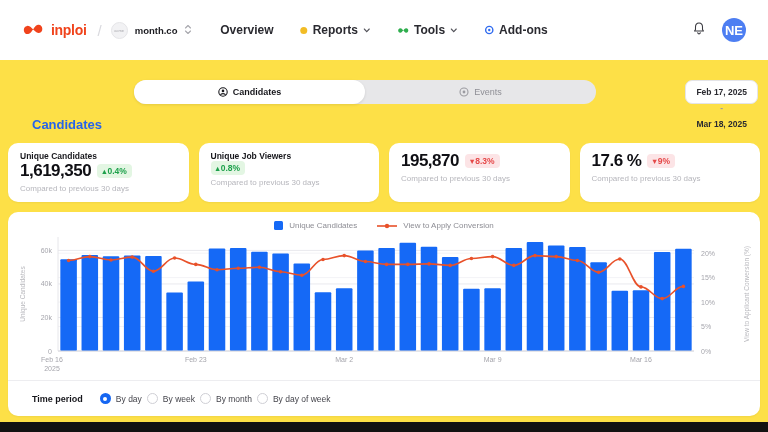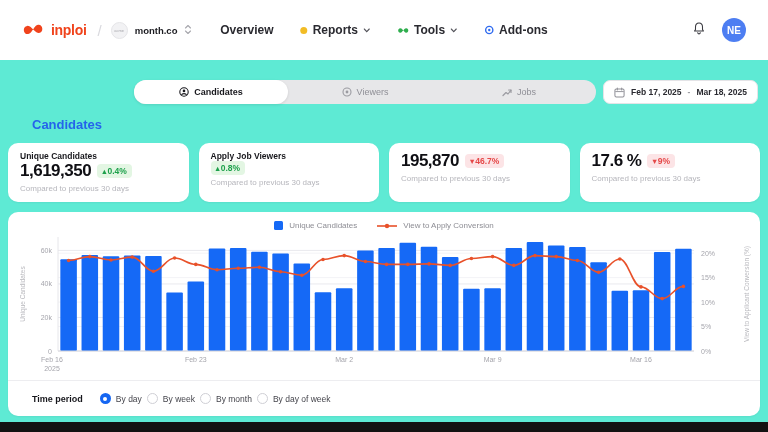--- a/index.html
+++ b/index.html
@@ -11,29 +11,29 @@
   .brand { display:flex; align-items:center; gap:7px; }
   .brand-word { font-size:14px; font-weight:800; color:#f0431c; letter-spacing:-0.3px; }
   .brand-slash { color:#d9d9de; font-size:15px; margin:0 9px 0 11px; font-weight:300; }
   .org { display:flex; align-items:center; gap:7px; cursor:pointer; }
   .org-avatar { width:17px; height:17px; border-radius:50%; background:#f2f2f4; border:1px solid #e5e5e8; color:#a7a7ad; font-size:4px; display:flex; align-items:center; justify-content:center; }
   .org-name { font-size:9.5px; font-weight:700; color:#1b1b20; }
   .nav-links { position:absolute; left:50%; transform:translateX(-50%); display:flex; align-items:center; gap:27px; }
   .nav-item { display:flex; align-items:center; gap:5px; font-size:12px; font-weight:600; color:#2a2a30; cursor:pointer; }
   .dot { width:7px; height:7px; border-radius:50%; }
   .nav-right { margin-left:auto; display:flex; align-items:center; gap:16px; }
-  .avatar { width:24px; height:24px; border-radius:50%; background:#4d7ef2; color:#fff; font-size:10px; font-weight:700; display:flex; align-items:center; justify-content:center; }
+  .avatar { width:24px; height:24px; border-radius:50%; background:#4d7ef2; color:#fff; font-size:13px; font-weight:700; display:flex; align-items:center; justify-content:center; }
 
   
-  .content { flex:1 1 auto; background:#5eead4; position:relative; }
+  .content { flex:1 1 auto; background:#fde047; position:relative; }
   .tabrow { position:relative; height:24px; margin-top:20px; }
   .segmented { position:absolute; left:calc(50% - 19px); transform:translateX(-50%); width:462px; height:24px; background:#e7e7e9; border-radius:12px; display:flex; align-items:center; }
   .seg-tab { flex:1; height:24px; display:flex; align-items:center; justify-content:center; gap:5px; font-size:9px; color:#8f8f96; cursor:pointer; border-radius:12px; }
   .seg-tab[data-active="true"] { background:#fff; color:#17171c; font-weight:700; box-shadow:0 1px 3px rgba(0,0,0,.10); }
-  .daterange { position:absolute; right:10px; top:0; height:24px; background:#fff; border:1px solid #e4e4e7; border-radius:7px; display:flex; align-items:center; gap:6px; padding:0 10px; font-size:8.5px; font-weight:600; color:#2a2a30; cursor:pointer; }
+  .daterange { position:absolute; right:10px; top:0; height:24px; background:#fff; border:1px solid #e4e4e7; border-radius:7px; display:flex; align-items:center; gap:6px; padding:0 10px; font-size:8.5px; font-weight:600; color:#2a2a30; cursor:pointer;flex-direction:column; }
   .dr-sep { color:#9a9aa0; }
 
   .page-title { margin:13px 0 0 32px; font-size:13px; font-weight:800; color:#2563eb; }
 
   .stats { display:grid; grid-template-columns:repeat(4,1fr); gap:10px; margin:11px 8px 0; }
   .stat-card { background:#fff; border-radius:10px; padding:8px 12px 9px; box-shadow:0 1px 2px rgba(20,20,40,.05); }
   .stat-title { font-size:8.5px; font-weight:700; color:#17171c; }
   .stat-line { display:flex; align-items:center; gap:6px; margin-top:0; }
   .stat-value { font-size:17px; font-weight:800; color:#0f0f14; letter-spacing:-0.5px; }
   .badge { font-size:8.5px; font-weight:700; padding:2px 5px; border-radius:4px; display:inline-flex; align-items:center; gap:1px; }
@@ -131,28 +131,21 @@
           <circle cx="5" cy="3.9" r="1.3" fill="#17171c"></circle>
           <path d="M2.6 7.8 C3 6.2 7 6.2 7.4 7.8" fill="none" stroke="#17171c" stroke-width="1.1" stroke-linecap="round"></path>
         </svg>
         <span>Candidates</span>
       </div>
       <div class="seg-tab" data-active="false">
         <svg width="10" height="10" viewBox="0 0 10 10">
           <circle cx="5" cy="5" r="4" fill="none" stroke="#9b9ba1" stroke-width="1.1"></circle>
           <circle cx="5" cy="5" r="1.4" fill="#9b9ba1"></circle>
         </svg>
-        <span>Viewers</span>
-      </div>
-      <div class="seg-tab" data-active="false">
-        <svg width="10" height="10" viewBox="0 0 10 10">
-          <path d="M1 8.5 L4 5.5 L6 7 L9 3.2" fill="none" stroke="#9b9ba1" stroke-width="1.2" stroke-linecap="round" stroke-linejoin="round"></path>
-          <path d="M6.6 3 L9 3 L9 5.4" fill="none" stroke="#9b9ba1" stroke-width="1.2" stroke-linecap="round" stroke-linejoin="round"></path>
-        </svg>
-        <span>Jobs</span>
+        <span>Events</span>
       </div>
     </div>
     <div class="daterange">
       <svg width="11" height="11" viewBox="0 0 12 12">
         <rect x="1" y="2.2" width="10" height="8.6" rx="1.5" fill="none" stroke="#8f8f96" stroke-width="1.1"></rect>
         <line x1="3.6" y1="1" x2="3.6" y2="3.4" stroke="#8f8f96" stroke-width="1.1" stroke-linecap="round"></line>
         <line x1="8.4" y1="1" x2="8.4" y2="3.4" stroke="#8f8f96" stroke-width="1.1" stroke-linecap="round"></line>
         <line x1="1.4" y1="5" x2="10.6" y2="5" stroke="#8f8f96" stroke-width="1"></line>
       </svg>
       <span>Feb 17, 2025</span>
@@ -169,35 +162,35 @@
       <div class="stat-line">
         <span class="stat-value">1,619,350</span>
         <span class="badge" data-trend="up">
             <span>▴</span>
             <span>0.4%</span>
           </span>
       </div>
       <div class="stat-caption">Compared to previous 30 days</div>
     </div>
     <div class="stat-card">
-      <div class="stat-title">Apply Job Viewers</div>
+      <div class="stat-title">Unique Job Viewers</div>
       <div class="stat-line">
         <span class="badge" data-trend="up">
             <span>▴</span>
             <span>0.8%</span>
           </span>
       </div>
       <div class="stat-caption">Compared to previous 30 days</div>
     </div>
     <div class="stat-card">
       <div class="stat-line">
         <span class="stat-value">195,870</span>
         <span class="badge" data-trend="down">
             <span>▾</span>
-            <span>46.7%</span>
+            <span>8.3%</span>
           </span>
       </div>
       <div class="stat-caption">Compared to previous 30 days</div>
     </div>
     <div class="stat-card">
       <div class="stat-line">
         <span class="stat-value">17.6 %</span>
         <span class="badge" data-trend="down">
             <span>▾</span>
             <span>9%</span>

